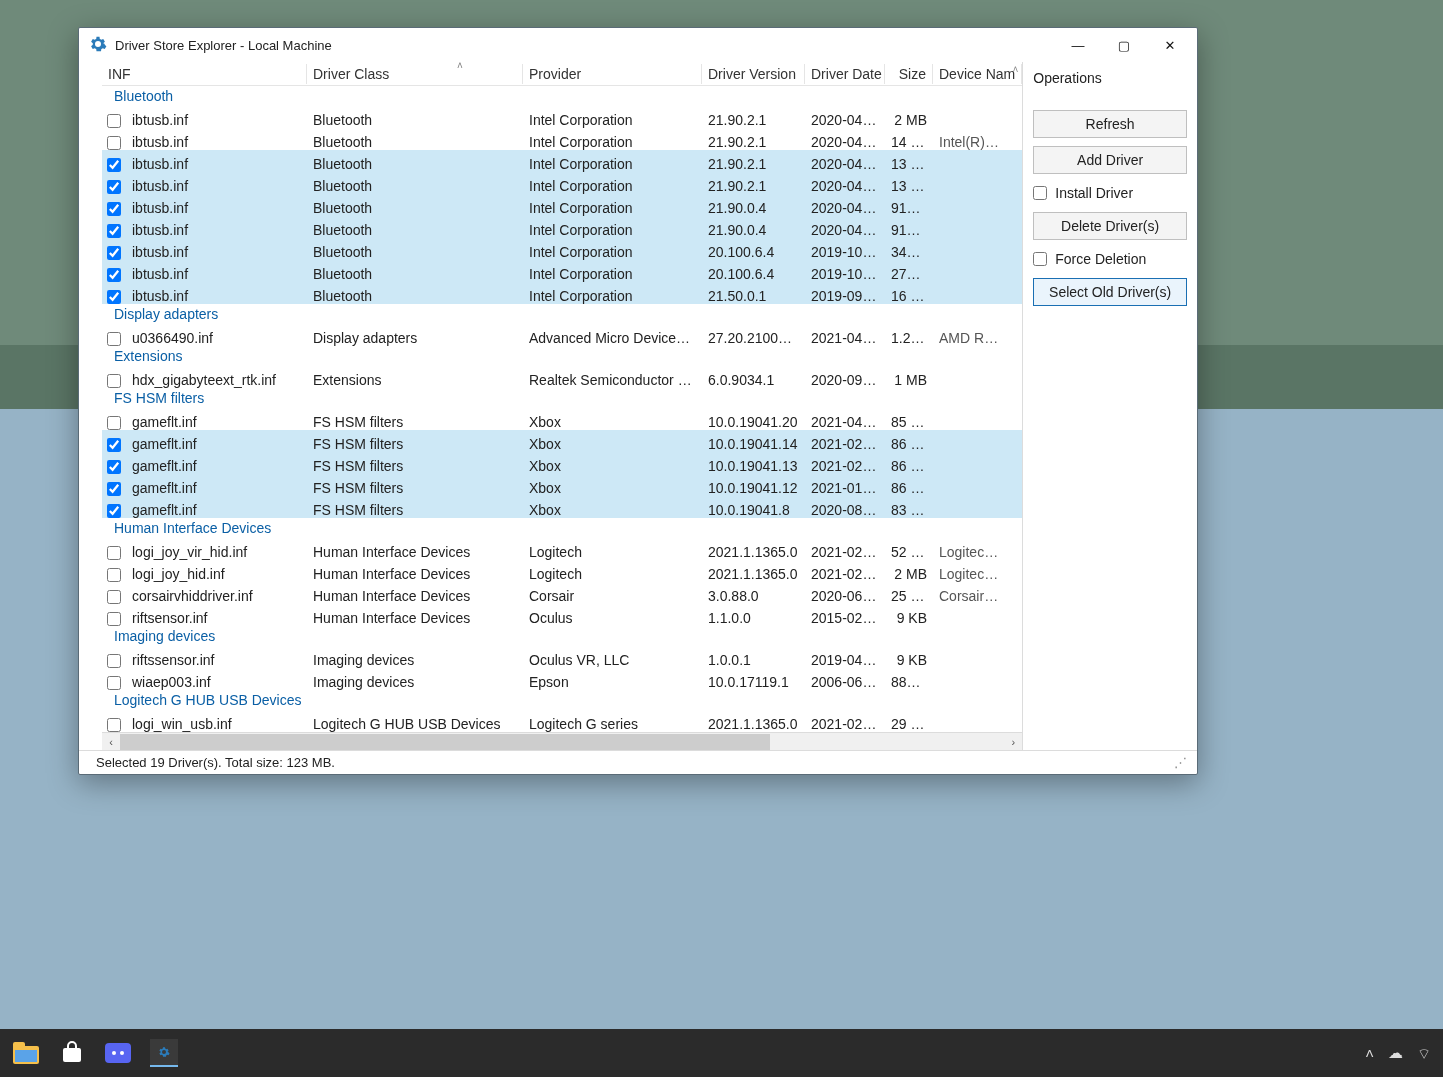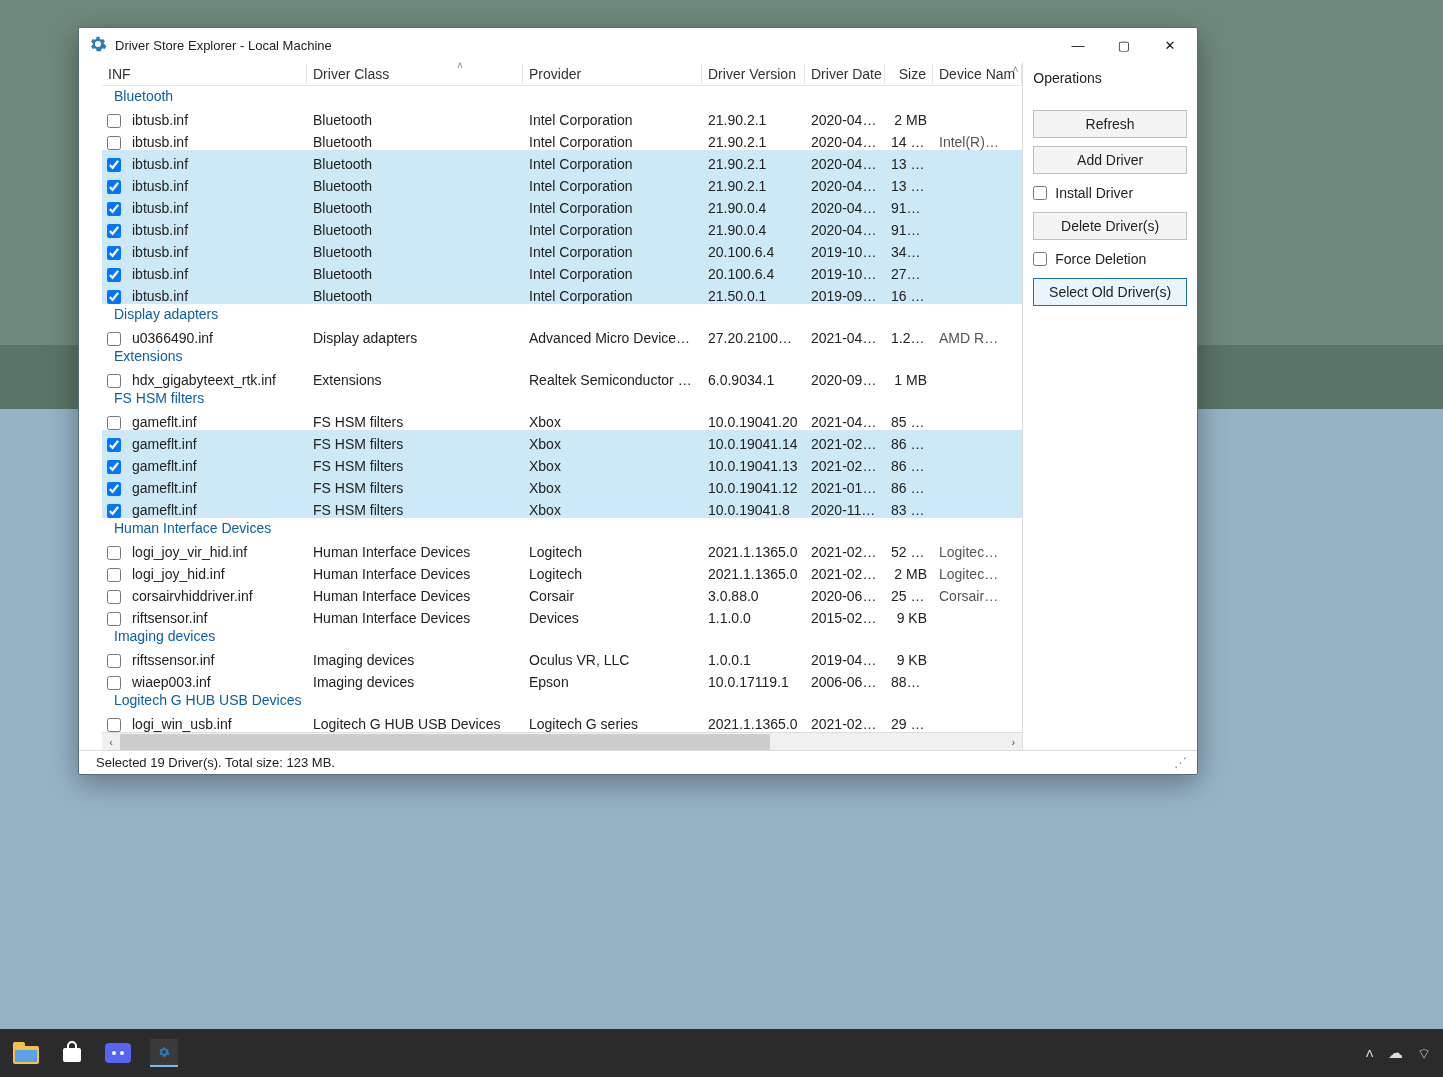--- a/index.html
+++ b/index.html
@@ -314,21 +314,21 @@
               <span class="cell c-dev"></span>
             </div>
             <div class="row sel">
               <span class="chk">
                 <input type="checkbox" checked="" style="">
               </span>
               <span class="cell c-inf">gameflt.inf</span>
               <span class="cell c-class">FS HSM filters</span>
               <span class="cell c-prov">Xbox</span>
               <span class="cell c-ver">10.0.19041.8</span>
-              <span class="cell c-date">2020-11-21</span>
+              <span class="cell c-date">2020-08-05</span>
               <span class="cell c-size">83 KB</span>
               <span class="cell c-dev"></span>
             </div>
             <div class="group-row">Human Interface Devices</div>
             <div class="row">
               <span class="chk">
                 <input type="checkbox" style="">
               </span>
               <span class="cell c-inf">logi_joy_vir_hid.inf</span>
               <span class="cell c-class">Human Interface Devices</span>
@@ -361,21 +361,21 @@
               <span class="cell c-date">2020-06-30</span>
               <span class="cell c-size">25 KB</span>
               <span class="cell c-dev">Corsair com</span>
             </div>
             <div class="row">
               <span class="chk">
                 <input type="checkbox" style="">
               </span>
               <span class="cell c-inf">riftsensor.inf</span>
               <span class="cell c-class">Human Interface Devices</span>
-              <span class="cell c-prov">Devices</span>
+              <span class="cell c-prov">Oculus</span>
               <span class="cell c-ver">1.1.0.0</span>
               <span class="cell c-date">2015-02-22</span>
               <span class="cell c-size">9 KB</span>
               <span class="cell c-dev"></span>
             </div>
             <div class="group-row">Imaging devices</div>
             <div class="row">
               <span class="chk">
                 <input type="checkbox" style="">
               </span>

